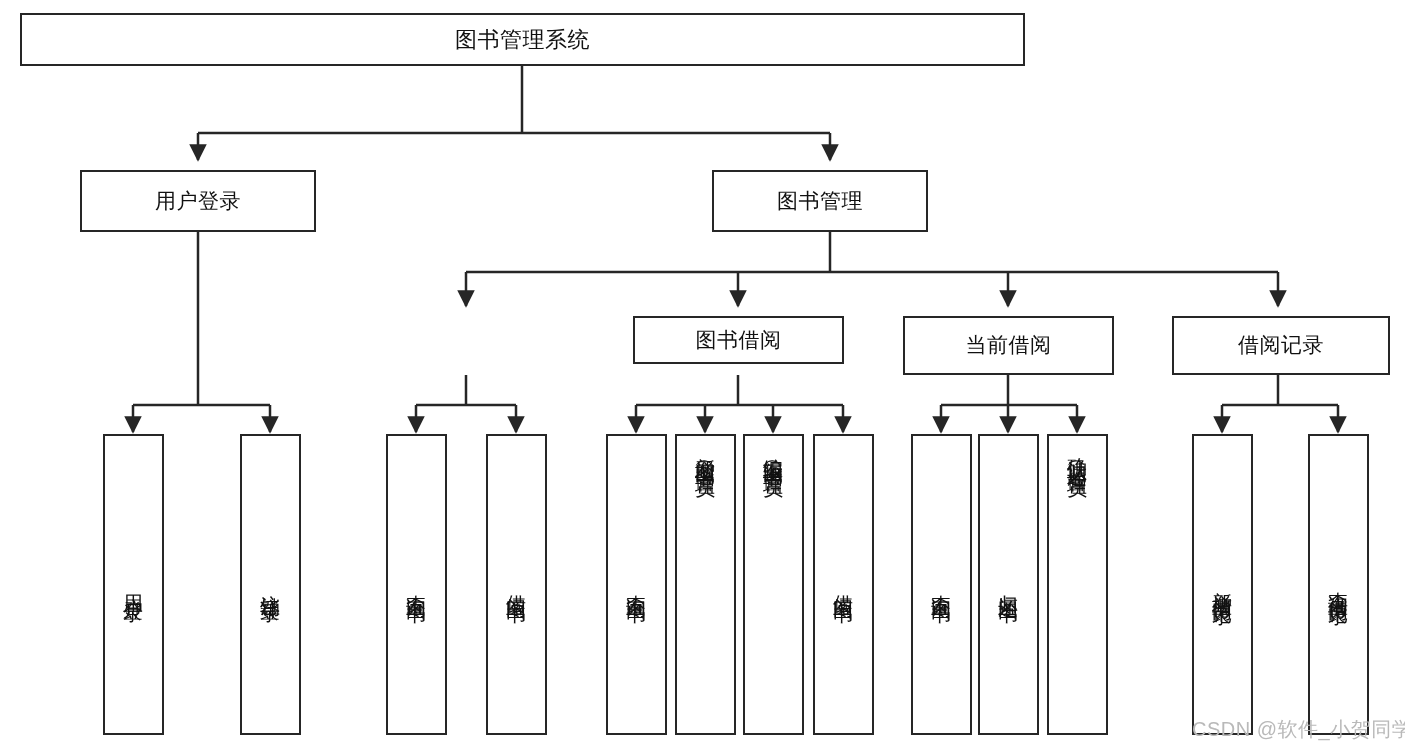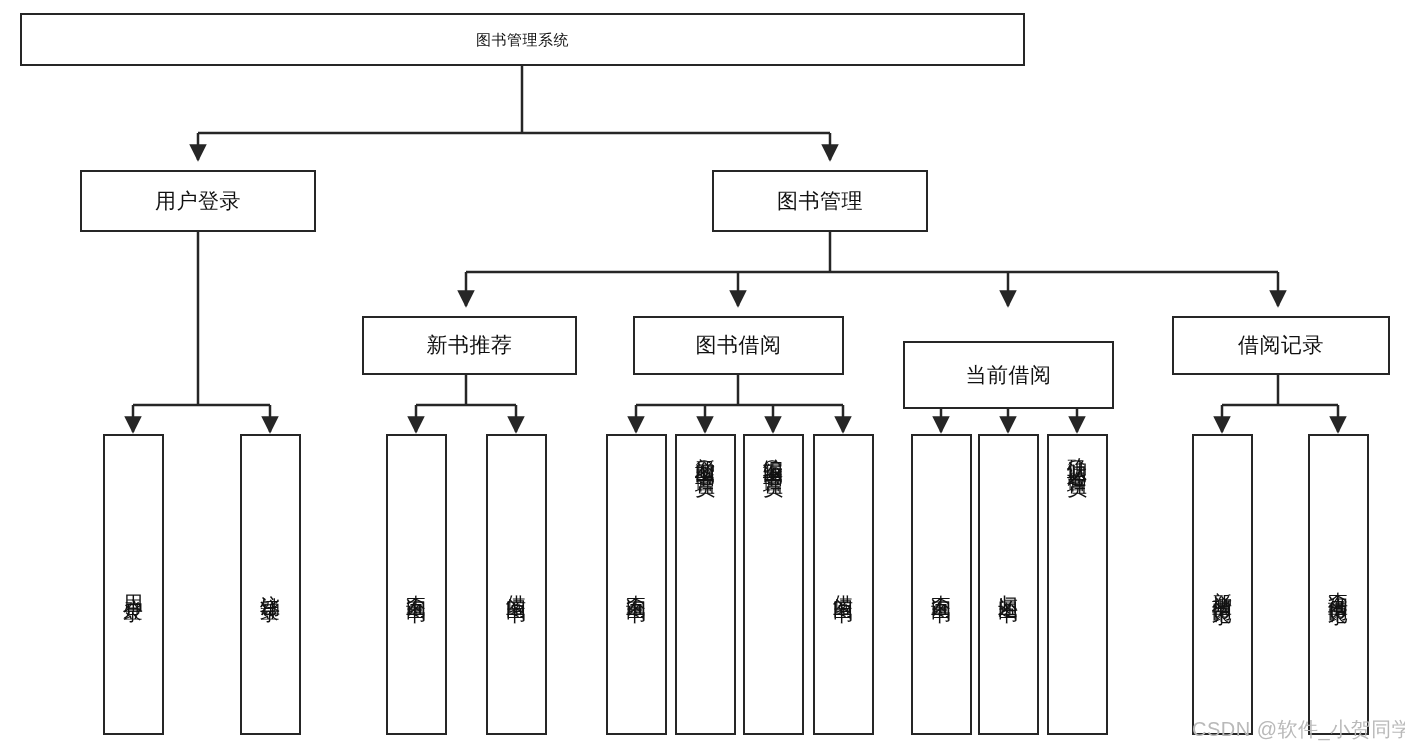--- a/index.html
+++ b/index.html
@@ -43,21 +43,21 @@
     letter-spacing: 0.5px;
     white-space: nowrap;
   }
   .node.vertical .label {
     writing-mode: vertical-rl;
     text-orientation: upright;
     letter-spacing: 3px;
     font-size: 20px;
     line-height: 1;
   }
-  .node.root .label { font-size: 15px; }
+  .node.root .label { font-size: 22px; }
   .node.leaf {
     align-items: flex-start;
     justify-content: center;
     padding-top: 6px;
   }
   .node.leaf.mid {
     align-items: center;
     padding-top: 0;
   }
   .watermark {
@@ -128,27 +128,24 @@
     <span class="label">图书管理系统</span>
   </div>
 
   <div class="node" style="left:80px; top:170px; width:236px; height:62px;">
     <span class="label">用户登录</span>
   </div>
   <div class="node" style="left:712px; top:170px; width:216px; height:62px;">
     <span class="label">图书管理</span>
   </div>
 
-  <div class="node" style="left:362px; top:316px; width:215px; height:59px;">
-    <span class="label">新书推荐</span>
-  </div>
-  <div class="node" style="left:633px; top:316px; width:211px; height:59px;">
+  <div class="node" style="left:633px; top:316px; width:211px; height:48px;">
     <span class="label">图书借阅</span>
   </div>
-  <div class="node" style="left:903px; top:316px; width:211px; height:68px;margin-top:25px;">
+  <div class="node" style="left:903px; top:316px; width:211px; height:59px;">
     <span class="label">当前借阅</span>
   </div>
   <div class="node" style="left:1172px; top:316px; width:218px; height:59px;">
     <span class="label">借阅记录</span>
   </div>
 
   <div class="node leaf vertical mid" style="left:103px; top:434px; width:61px; height:301px;">
     <span class="label">用户登录</span>
   </div>
   <div class="node leaf vertical mid" style="left:240px; top:434px; width:61px; height:301px;">

